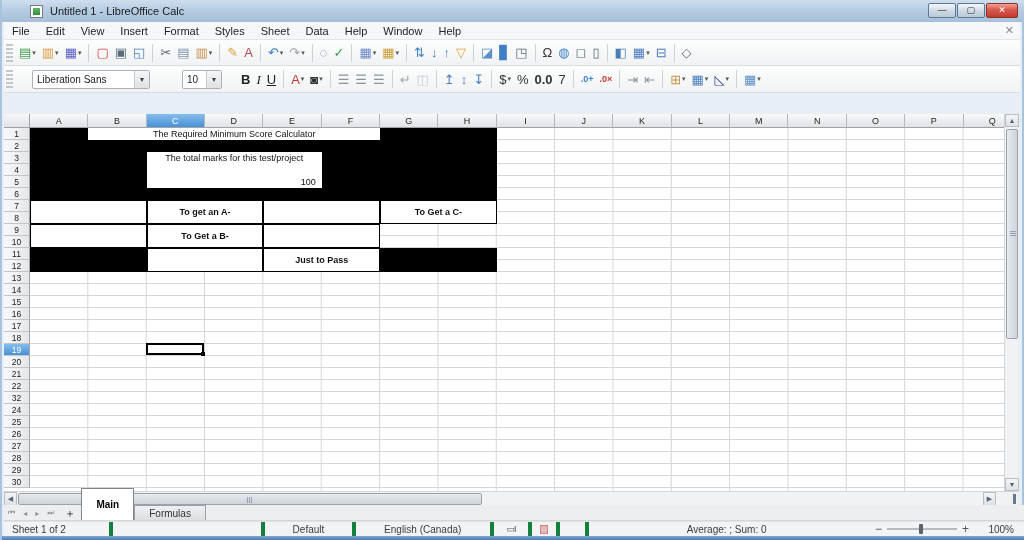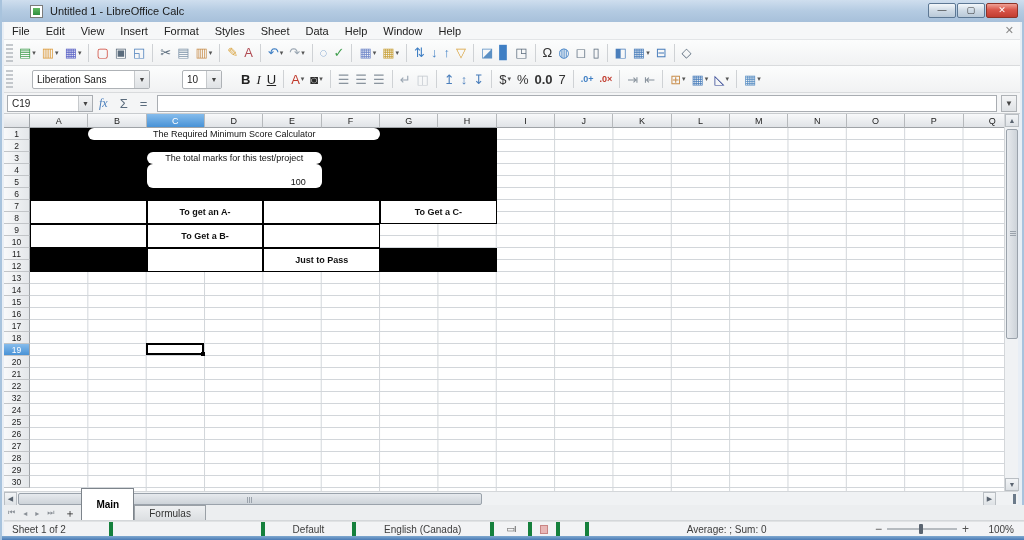--- a/index.html
+++ b/index.html
@@ -77,23 +77,23 @@
     border-right:1px solid #9fa3a7; border-bottom:1px solid #c2c5c8; font-size:8.5px; color:#222;
     display:flex; align-items:center; justify-content:center; }
   .rowhdr.sel { background:linear-gradient(#85bcec,#4892d6); color:#fff; }
   .cells { position:absolute; left:26px; top:14px; right:0; bottom:0; background:#fff;
     background-image:linear-gradient(to right,#d2d6da 1px,transparent 1px),
                      linear-gradient(to bottom,#d2d6da 1px,transparent 1px);
     background-size:58.35px 12px; background-position:-1px -1px; }
   .cell { position:absolute; font-size:9px; color:#111; display:flex; align-items:center; justify-content:center;
     overflow:hidden; line-height:1; }
   .cell.black { background:#000; }
-  .cell.plain { background:#fff; z-index:2;border-radius:6px; }
+  .cell.plain { background:#fff; z-index:2; }
   .cell.boxed { background:#fff; border:1px solid #000; z-index:2; font-weight:bold; }
-  .cell.br { align-items:flex-end; justify-content:flex-end; padding:0 16px 1px 0; }
+  .cell.br { align-items:flex-end; justify-content:flex-end; padding:0 6px 1px 0; }
   .cursor { position:absolute; border:2px solid #000; z-index:4; background:transparent; }
   .cursor::after { content:""; position:absolute; right:-3px; bottom:-3px; width:4px; height:4px; background:#000; }
 
   
   .vscroll { position:absolute; left:1002px; top:114px; width:14px; height:377px; background:#f0f2f4;
     border-left:1px solid #d4d7da; }
   .vs-arrow { position:absolute; left:0; width:14px; height:13px; background:linear-gradient(#f3f5f7,#dde1e5);
     border:1px solid #b9bec3; color:#5a6470; font-size:7px; display:flex; align-items:center; justify-content:center; }
   .vs-thumb { position:absolute; left:1px; width:12px; background:linear-gradient(90deg,#e7eaee,#cdd3d9);
     border:1px solid #9aa2ab; border-radius:2px; }
@@ -381,31 +381,20 @@
         <span class="g " style="color: rgb(43, 63, 143);">◺</span>
         <span class="dd">▾</span>
       </span>
       <div class="sep"></div>
       <span class="tbtn">
         <span class="g " style="color: rgb(90, 143, 196);">▦</span>
         <span class="dd">▾</span>
       </span>
     </div>
 
-  <div class="formulabar">
-    <div class="namebox">
-      <span class="nv">C19</span>
-      <span class="na">▼</span>
-    </div>
-    <span class="fxbtn">fx</span>
-    <span class="sumbtn">Σ</span>
-    <span class="eqbtn">=</span>
-    <div class="formula-input"></div>
-    <div class="fb-dd">▼</div>
-  </div>
 
   <div class="gridwrap">
     <div class="corner"></div>
     <div class="colhdrs">
         <div class="colhdr">A</div>
         <div class="colhdr">B</div>
         <div class="colhdr sel">C</div>
         <div class="colhdr">D</div>
         <div class="colhdr">E</div>
         <div class="colhdr">F</div>

